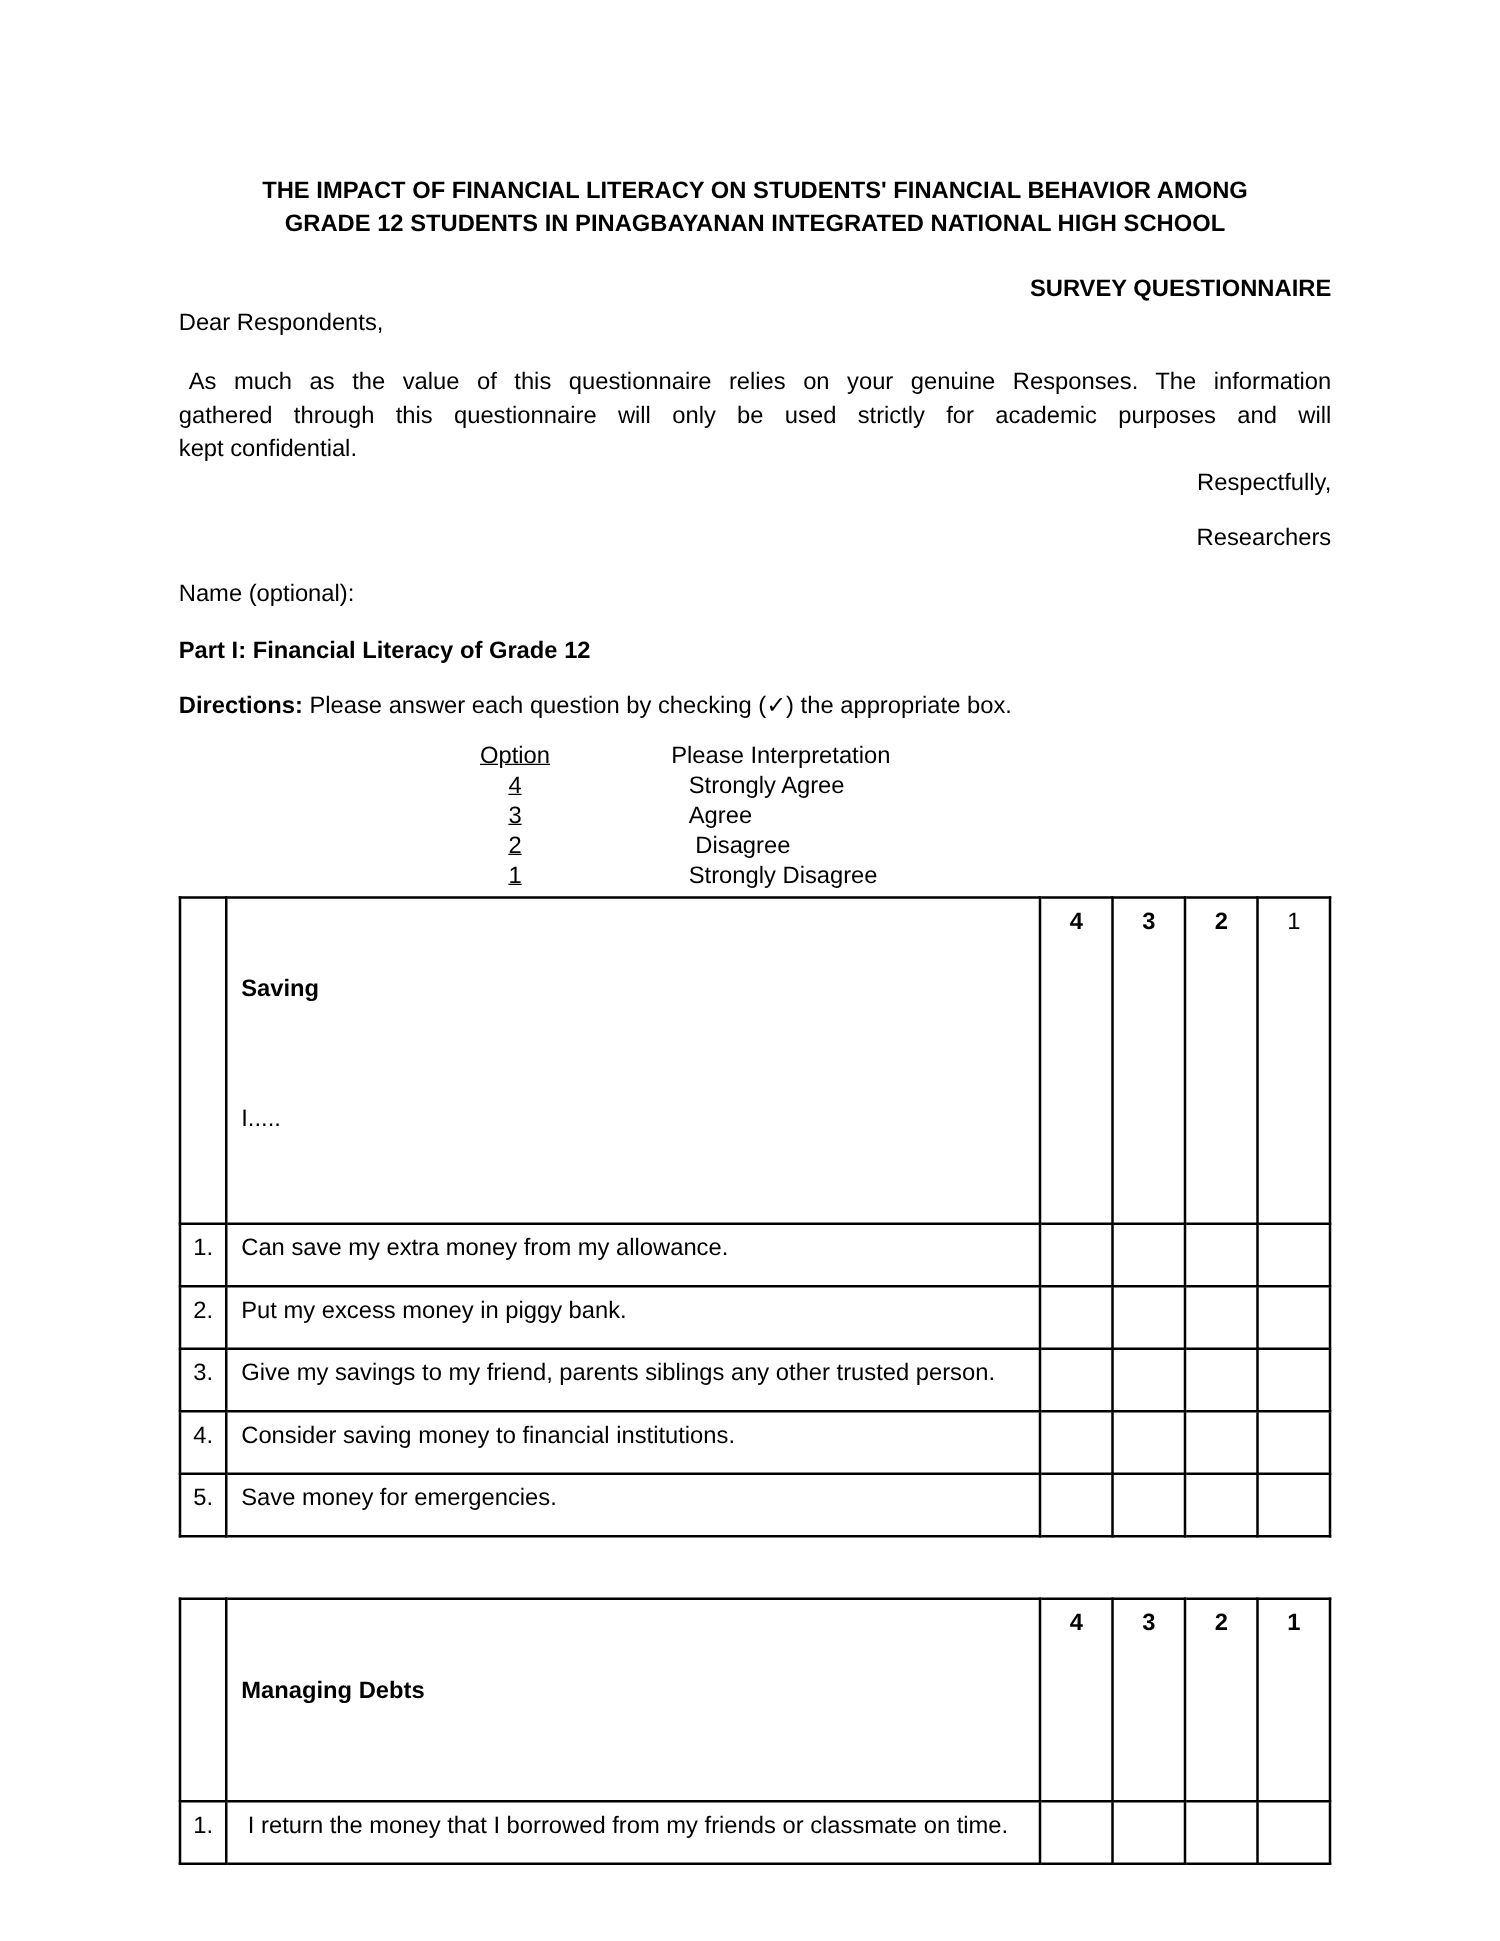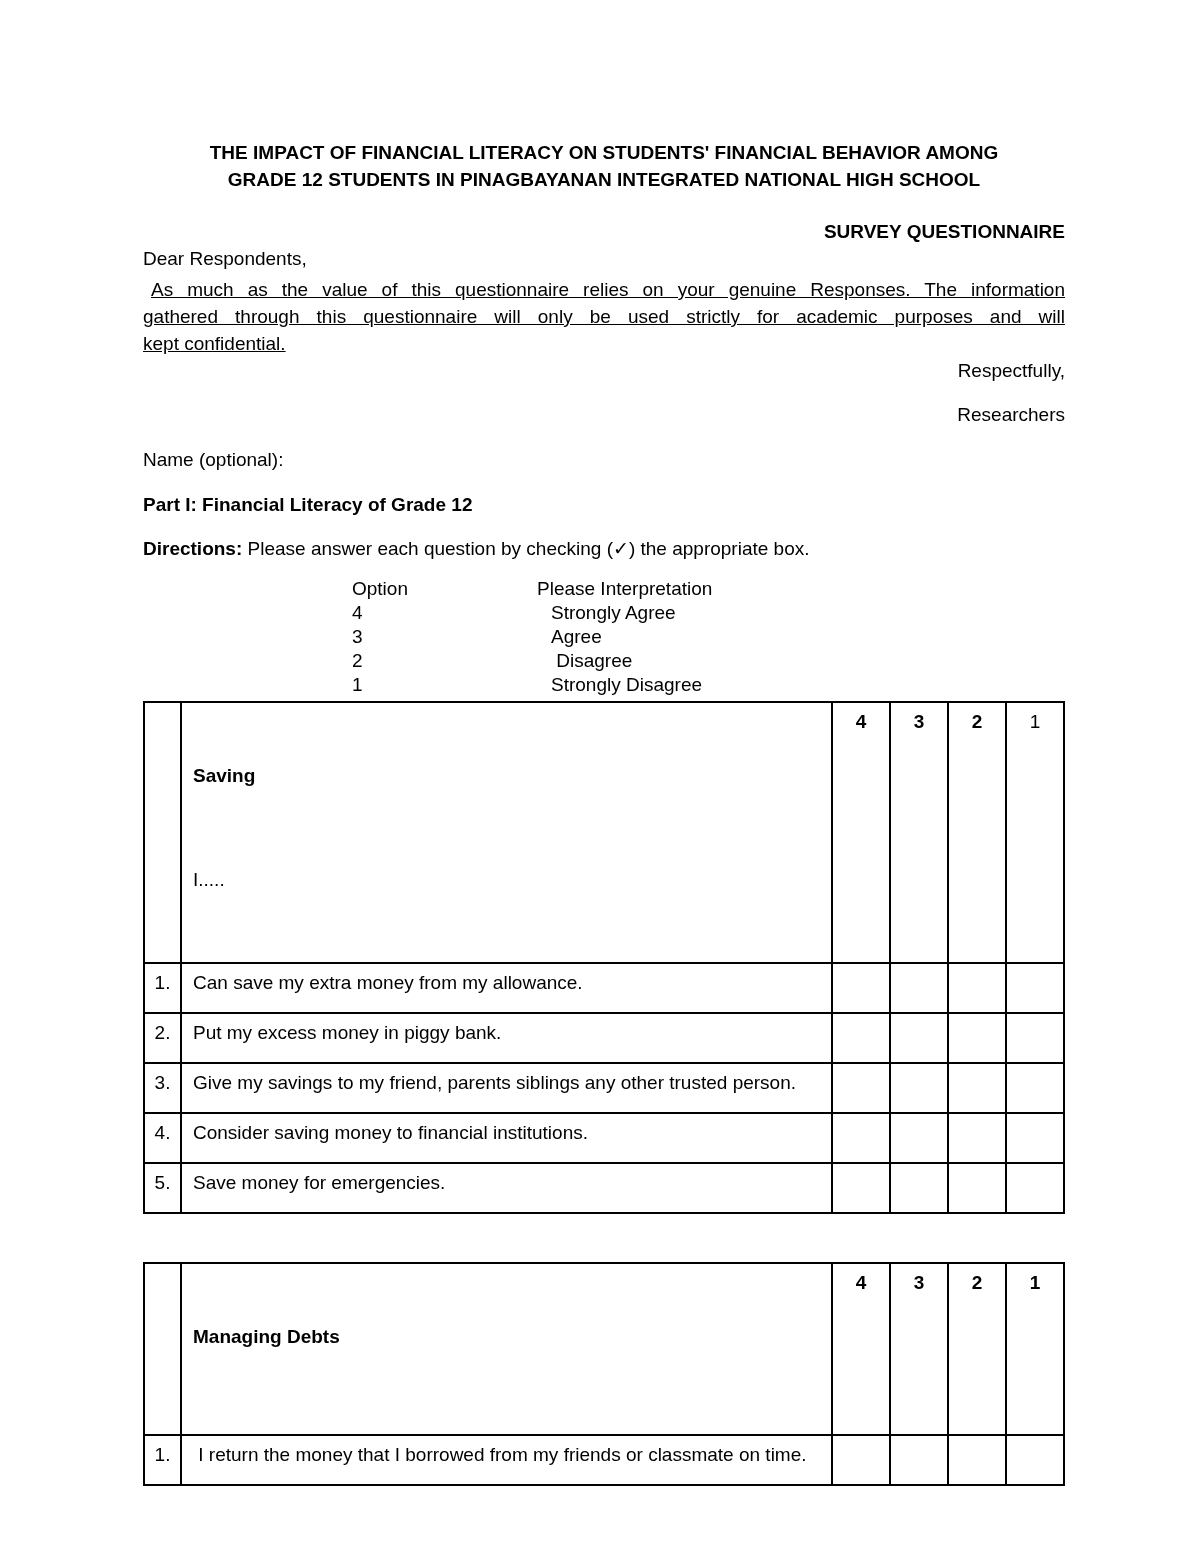--- a/index.html
+++ b/index.html
@@ -13,42 +13,42 @@
   }
   .page { padding: 139px 135px 0 143px; width: 1200px; }
   .bold { font-weight: 700; }
   .right { text-align: right; }
   .title { text-align: center; font-weight: 700; }
   .mt25 { margin-top: 25px; text-align: right; }
   .mt19 { margin-top: 19px; }
   .mt18 { margin-top: 18px; }
   .mt17 { margin-top: 17px; }
   .mt14 { }
-  .mt11 { margin-top: 4px; text-decoration: underline; }
+  .mt11 { margin-top: 20px; }
   .conf .jline { text-align: justify; text-align-last: justify; }
   .conf .indent { text-indent: 8px; }
 
   
   .options { margin-top: 15px; line-height: 24px; }
   .opt-row { display: flex; }
-  .opt-c1 { width: 120px; margin-left: 209px; text-align: left; flex: 0 0 auto; }
+  .opt-c1 { width: 120px; margin-left: 209px; text-align: center; flex: 0 0 auto; text-decoration: underline; }
   .opt-c2 { margin-left: 65px; white-space: pre; }
   .opt-row.item .opt-c2 { padding-left: 14px; }
 
   
   table.qtable {
     border-collapse: collapse; table-layout: fixed;
     width: 920px; margin-top: 4px;
   }
   table.qtable.second { margin-top: 48px; }
   .qtable td { border: 2px solid #000; vertical-align: top; }
   .c-num { width: 37px; } .c-q { width: 651px; } .c-r { width: 58px; }
   .qcell { padding: 5px 10px 16px 11px; white-space: pre-wrap; }
   .head-row .qcell { padding-bottom: 15px; }
-  .qcell.pb25 { padding-bottom: 30px; }
+  .qcell.pb25 { padding-bottom: 20px; }
   .sub { margin-top: 23px; font-weight: 400; }
   .num { text-align: center; padding: 5px 2px; }
   .rh { text-align: center; padding: 5px 0; font-weight: 700; }
   .rh.regular { font-weight: 400; }
   .rc { background: #ffffff; }
 </style>
 </head>
 <body>
 
 <div class="page">

